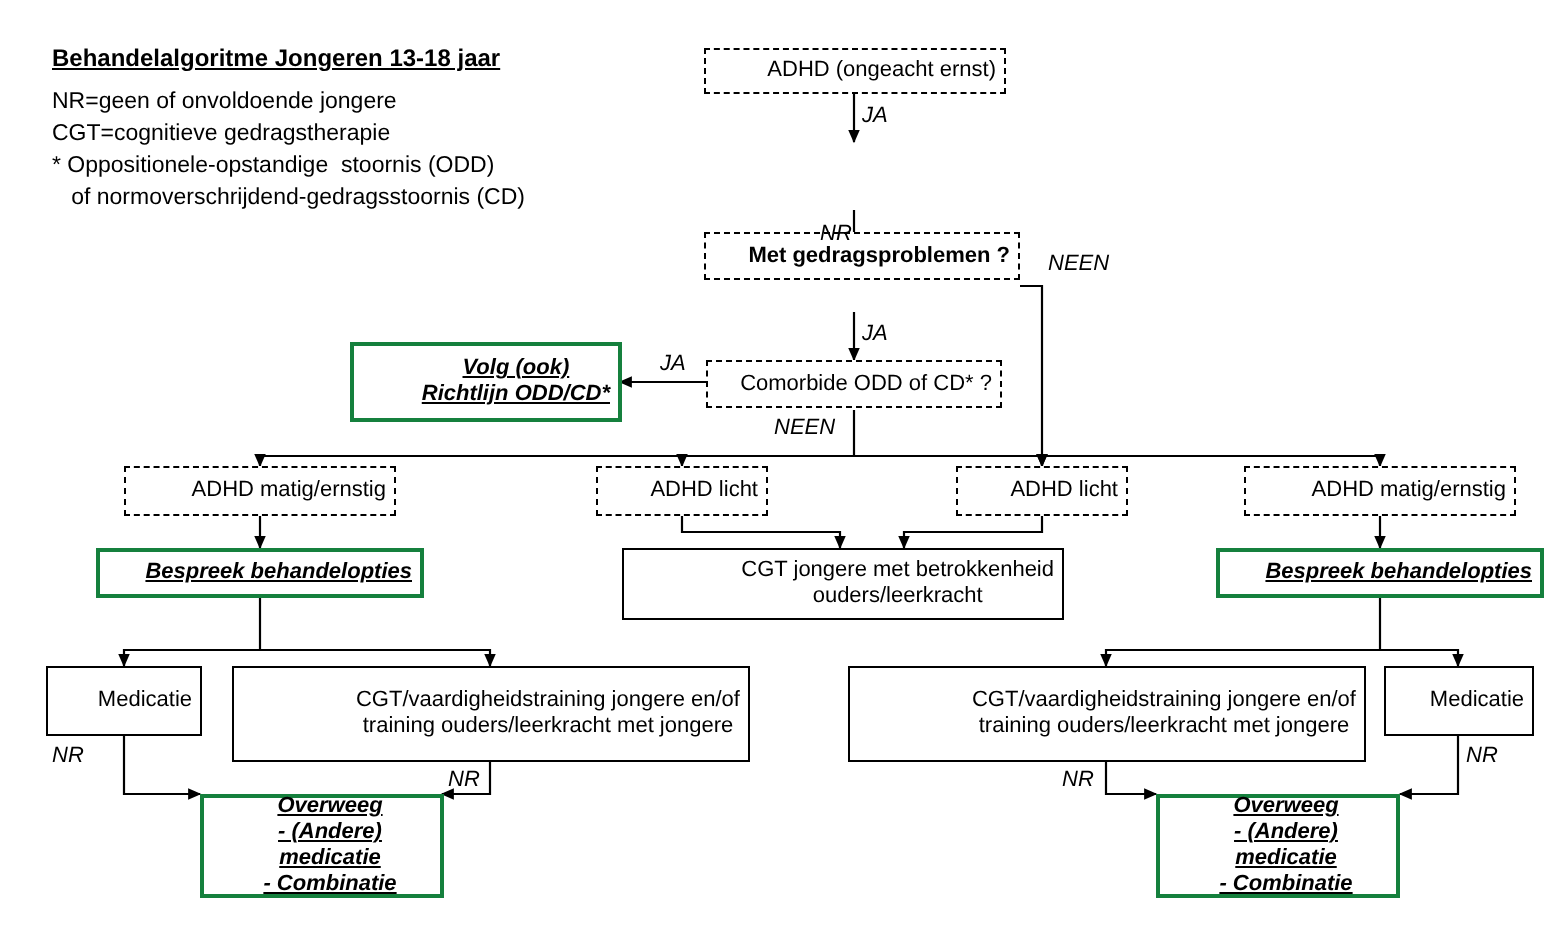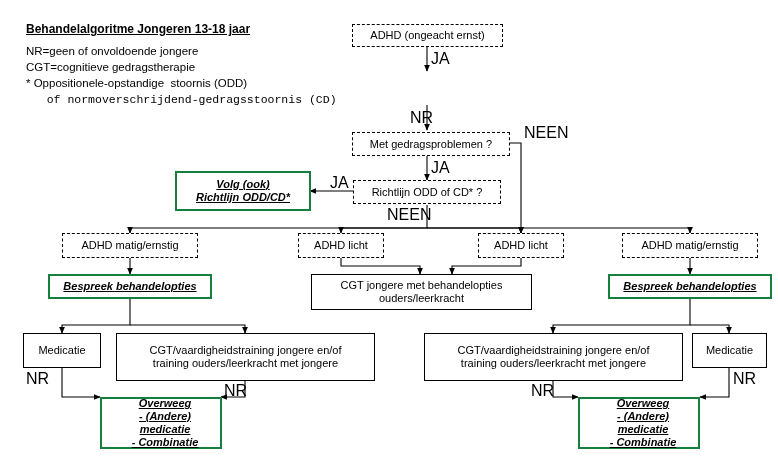--- a/index.html
+++ b/index.html
@@ -11,36 +11,37 @@
     overflow:hidden;
     color:#000;
   }
   #canvas{position:absolute;left:0;top:0;width:778px;height:474px;}
   svg.lines{position:absolute;left:0;top:0;width:778px;height:474px;pointer-events:none;}
   .node{
     position:absolute;
     box-sizing:border-box;
     display:flex;
     align-items:center;
-    justify-content:center;
+    justify-content:flex-end;
     text-align:center;
     font-size:11px;
     line-height:13px;
     background:#fff;
     padding:2px 4px;
   }
   .solid{border:1px solid #000;}
   .dashed{border:1px dashed #000;}
   .thick{border:2px solid #15803d;font-weight:bold;font-style:italic;text-decoration:underline;}
   .lbl{
     position:absolute;
-    font-size:16px;
+    font-size:11px;
     line-height:13px;
     background:transparent;
     white-space:nowrap;
+    font-style:italic;
   }
   .title{
     position:absolute;
     font-size:12px;
     font-weight:bold;
     line-height:15px;
     white-space:nowrap;
     text-decoration:underline;
   }
   .legend{
@@ -102,33 +103,33 @@
 
       <path d="M729,368 L729,397 L700,397"></path>
     </g>
   </svg>
 
   <div class="title" style="left:26px;top:22px;">Behandelalgoritme  Jongeren 13-18 jaar</div>
 
   <div class="legend" style="left:26px;top:44px;">NR=geen of onvoldoende jongere</div>
   <div class="legend" style="left:26px;top:76px;">* Oppositionele-opstandige  stoornis (ODD)</div>
   <div class="legend" style="left:26px;top:60px;">CGT=cognitieve gedragstherapie</div>
-  <div class="legend" style="left:26px;top:92px;font-family:Liberation Mono, monospace;">   of normoverschrijdend-gedragsstoornis (CD)</div>
+  <div class="legend" style="left:26px;top:92px;">   of normoverschrijdend-gedragsstoornis (CD)</div>
 
   <div class="node dashed" style="left:352px;top:24px;width:151px;height:23px;">
     <span class="multiline">ADHD (ongeacht ernst)</span>
   </div>
 
 
-  <div class="node dashed" style="left:352px;top:132px;width:158px;height:24px;">
+  <div class="node dashed" style="left:352px;top:116px;width:158px;height:24px;font-weight:bold;">
     <span class="multiline">Met gedragsproblemen  ?</span>
   </div>
 
   <div class="node dashed" style="left:353px;top:180px;width:148px;height:24px;">
-    <span class="multiline">Richtlijn ODD of CD*  ?</span>
+    <span class="multiline">Comorbide ODD of CD*  ?</span>
   </div>
 
   <div class="node thick" style="left:175px;top:171px;width:136px;height:40px;">
     <span class="multiline">Volg (ook)
 Richtlijn ODD/CD*</span>
   </div>
 
   <div class="node dashed" style="left:62px;top:233px;width:136px;height:25px;">
     <span class="multiline">ADHD matig/ernstig</span>
   </div>
@@ -147,21 +148,21 @@
 
   <div class="node thick" style="left:48px;top:274px;width:164px;height:25px;">
     <span class="multiline">Bespreek behandelopties</span>
   </div>
 
   <div class="node thick" style="left:608px;top:274px;width:164px;height:25px;">
     <span class="multiline">Bespreek behandelopties</span>
   </div>
 
   <div class="node solid" style="left:311px;top:274px;width:221px;height:36px;">
-    <span class="multiline">CGT jongere met behandelopties
+    <span class="multiline">CGT jongere met betrokkenheid
 ouders/leerkracht</span>
   </div>
 
   <div class="node solid" style="left:23px;top:333px;width:78px;height:35px;">
     <span class="multiline">Medicatie</span>
   </div>
 
   <div class="node solid" style="left:116px;top:333px;width:259px;height:48px;">
     <span class="multiline">CGT/vaardigheidstraining  jongere en/of
 training ouders/leerkracht  met jongere</span>

